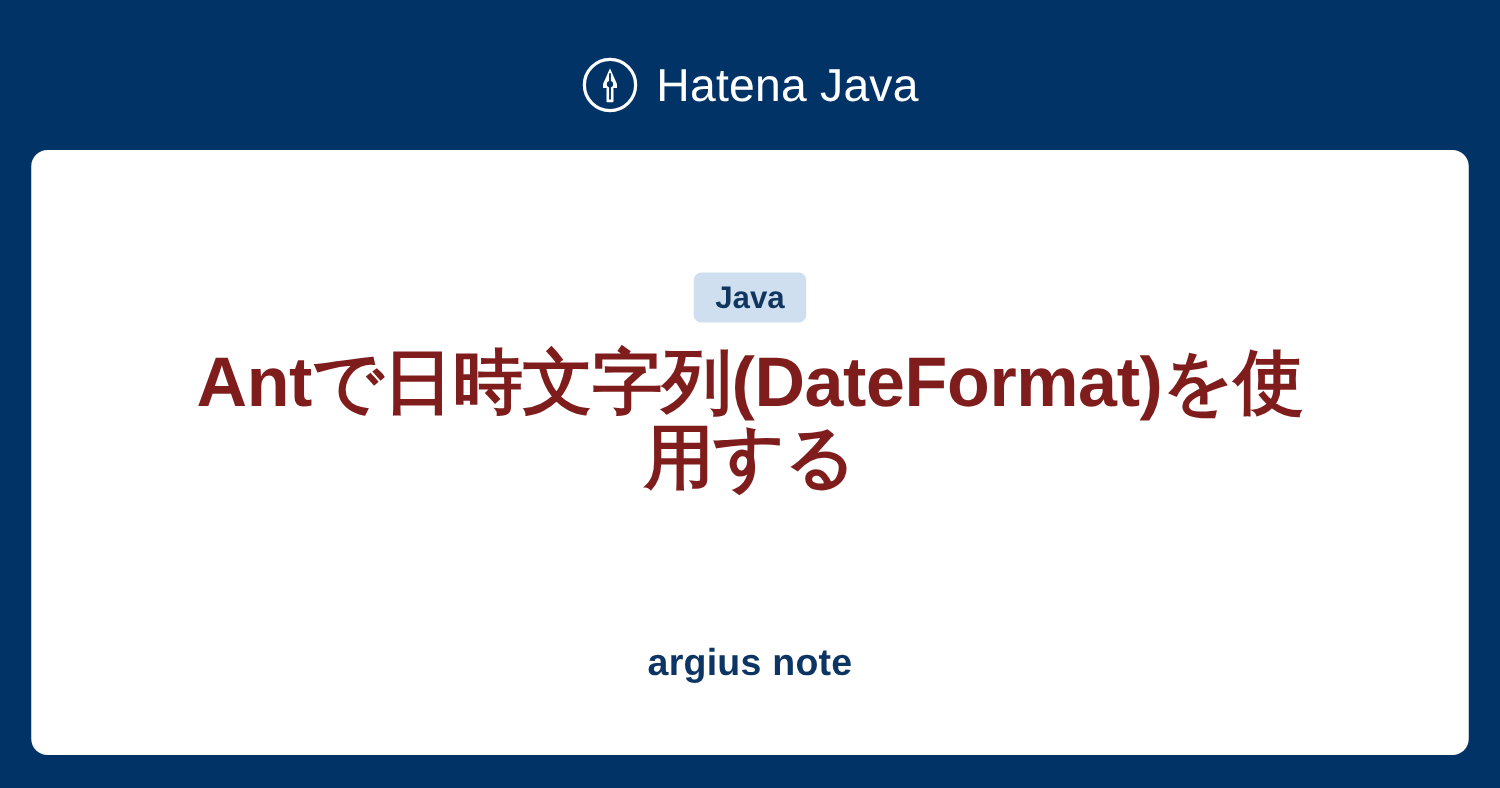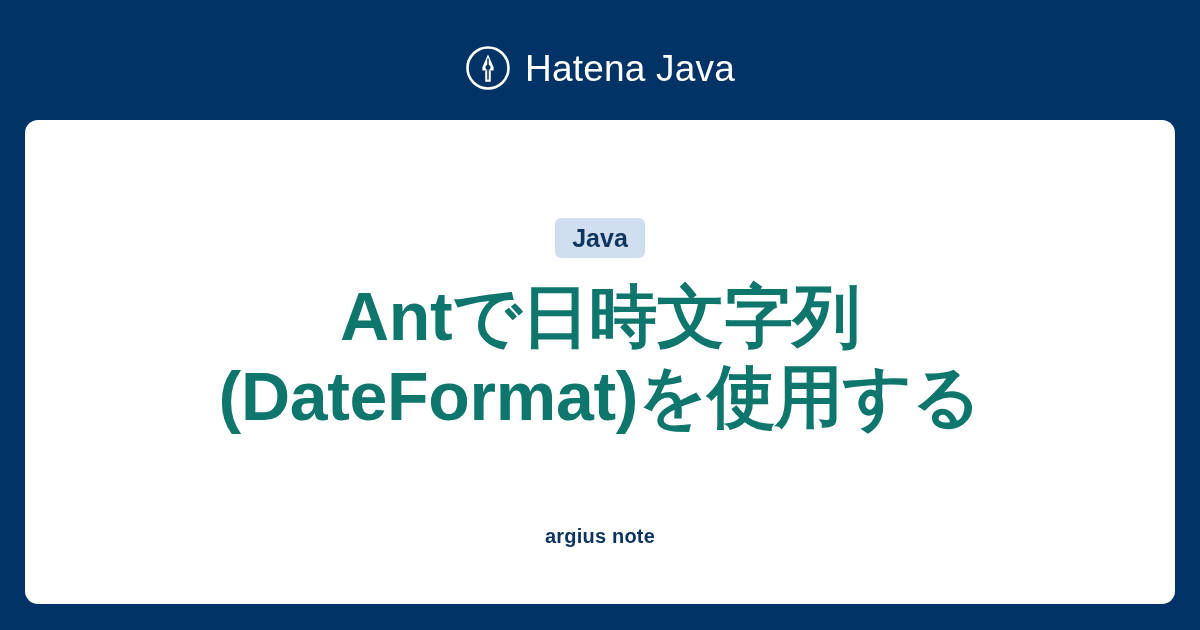--- a/index.html
+++ b/index.html
@@ -84,36 +84,36 @@
     font-weight: bold;
     line-height: 1;
     white-space: nowrap;
   }
 
   .entry-title {
     margin: 0;
     margin-top: 18px;
     width: 900px;
     text-align: center;
-    color: #0f766e;
-    font-size: 68px;
-    line-height: 80px;
+    color: #7f1d1d;
+    font-size: 56px;
+    line-height: 60px;
     font-weight: bold;
     letter-spacing: -0.3px;
     word-break: break-word;
   }
 
   .blog-name {
     position: absolute;
     left: 0;
     bottom: 58px;
     width: 100%;
     text-align: center;
     color: #0d3563;
-    font-size: 20px;
+    font-size: 30px;
     line-height: 1;
     font-weight: bold;
     letter-spacing: 0.2px;
   }
 </style>
 </head>
 <body>
 
 <div class="og-card">
 

